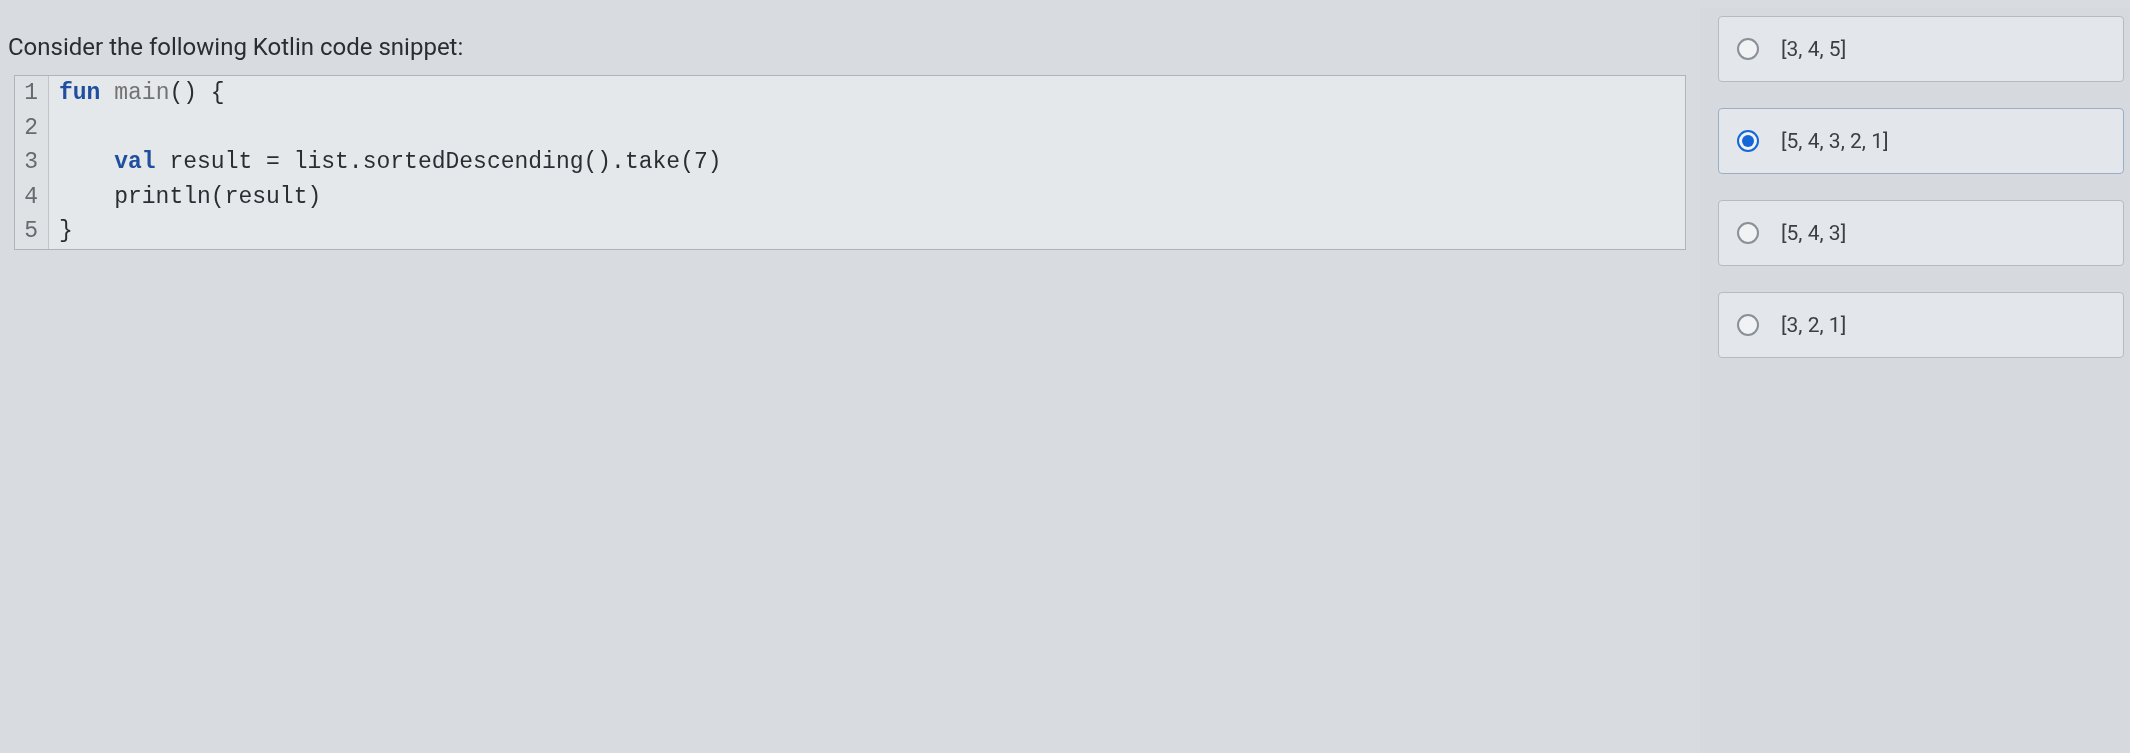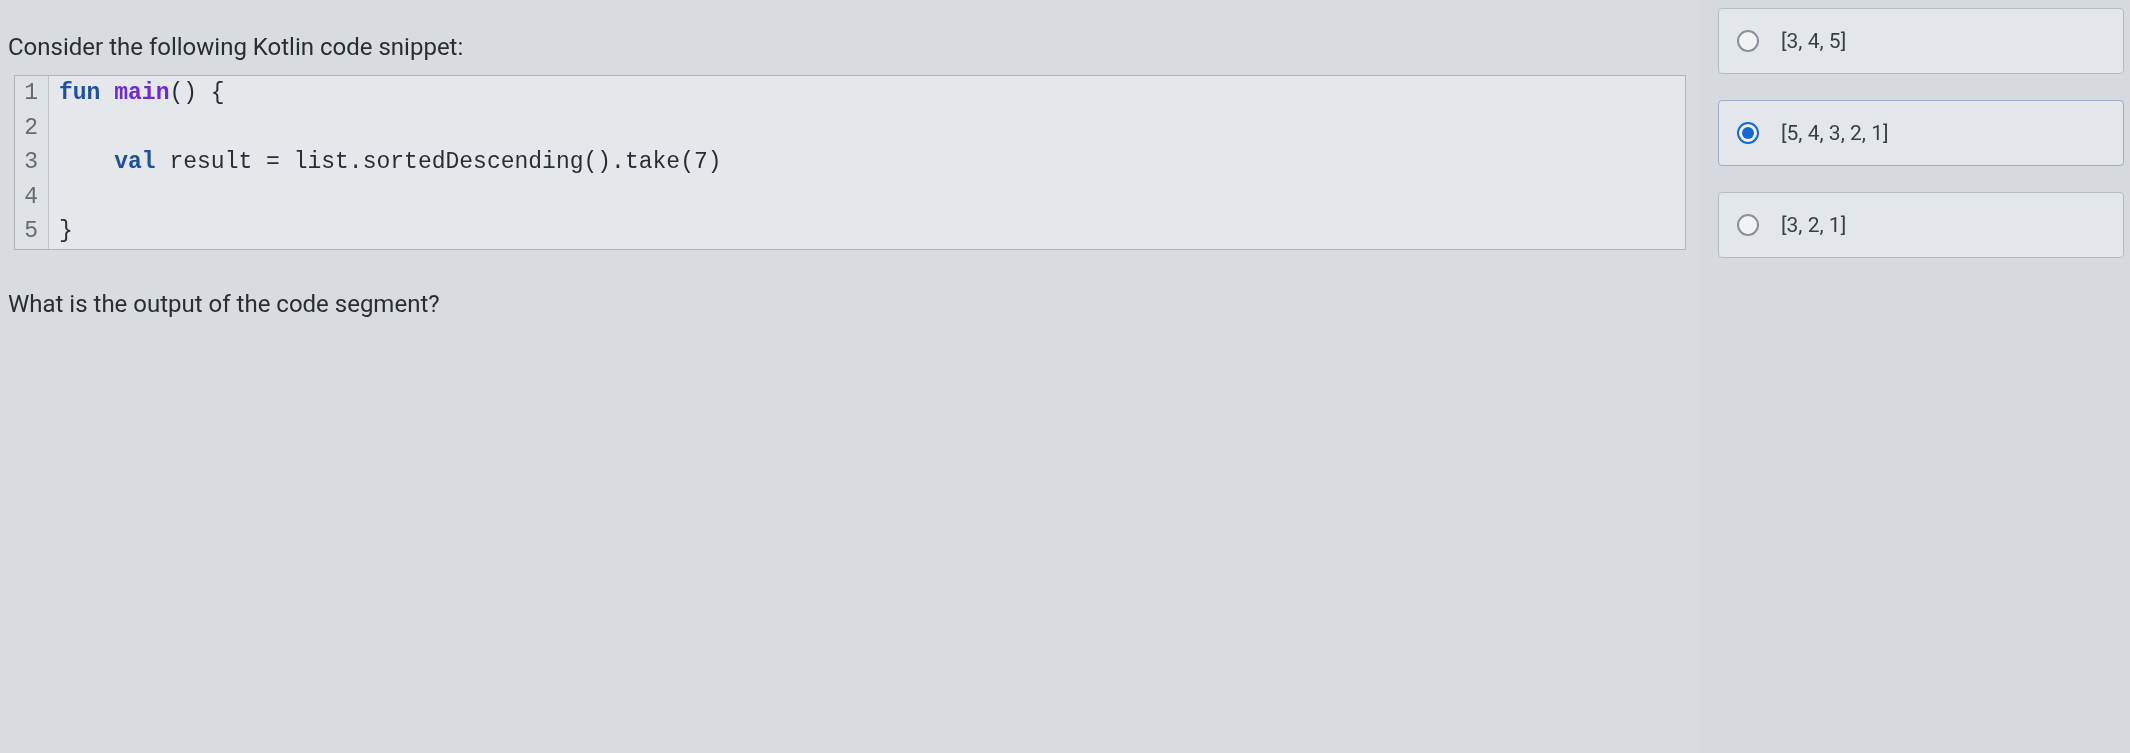--- a/index.html
+++ b/index.html
@@ -44,35 +44,36 @@
       background: #dfe2e5;
       border-right: 1px solid #c0c4c9;
       user-select: none;
       flex-shrink: 0;
     }
     .code-content {
       padding-left: 10px;
       white-space: pre;
     }
     .kw { color: #1f4f9e; font-weight: bold; }
-    .fn { color: #6d28d9; font-weight: bold; }
+    .fn { color: #737373; }
     .paren { color: #2a2e33; }
     .brace { color: #2a2e33; }
     .question-prompt {
       font-size: 24px;
       color: #2a2e33;
       padding: 40px 8px 10px 8px;
     }
     .answers-panel {
       width: 430px;
       padding: 8px 6px 8px 18px;
       background: #d6dade;
       display: flex;
       flex-direction: column;
       gap: 26px;
+      margin-top: 8px;
     }
     .answer-option {
       display: flex;
       align-items: center;
       border: 1px solid #b4bbc3;
       border-radius: 4px;
       background: #e3e7eb;
       padding: 20px 18px;
       cursor: pointer;
       font-size: 21px;
@@ -120,38 +121,42 @@
       </div>
       <div class="code-line">
         <div class="line-number">2</div>
       </div>
       <div class="code-line">
         <div class="line-number">3</div>
         <div class="code-content"><span>    </span><span class="kw">val</span><span> result = list.sortedDescending().take(7)</span></div>
       </div>
       <div class="code-line">
         <div class="line-number">4</div>
+        <div class="code-content"><span>    println(result)</span></div>
       </div>
       <div class="code-line">
         <div class="line-number">5</div>
         <div class="code-content"><span class="brace">}</span></div>
       </div>
     </div>
 
-  <div class="question-prompt">What is the output of the code segment?</div>
 </div>
 
 <div class="answers-panel">
     <div class="answer-option">
       <div class="radio"></div>
       <span>[3, 4, 5]</span>
     </div>
     <div class="answer-option selected">
       <div class="radio checked">
         <div class="radio-dot"></div>
       </div>
       <span>[5, 4, 3, 2, 1]</span>
     </div>
     <div class="answer-option">
       <div class="radio"></div>
+      <span>[5, 4, 3]</span>
+    </div>
+    <div class="answer-option">
+      <div class="radio"></div>
       <span>[3, 2, 1]</span>
     </div>
   </div>
 
 </body></html>

